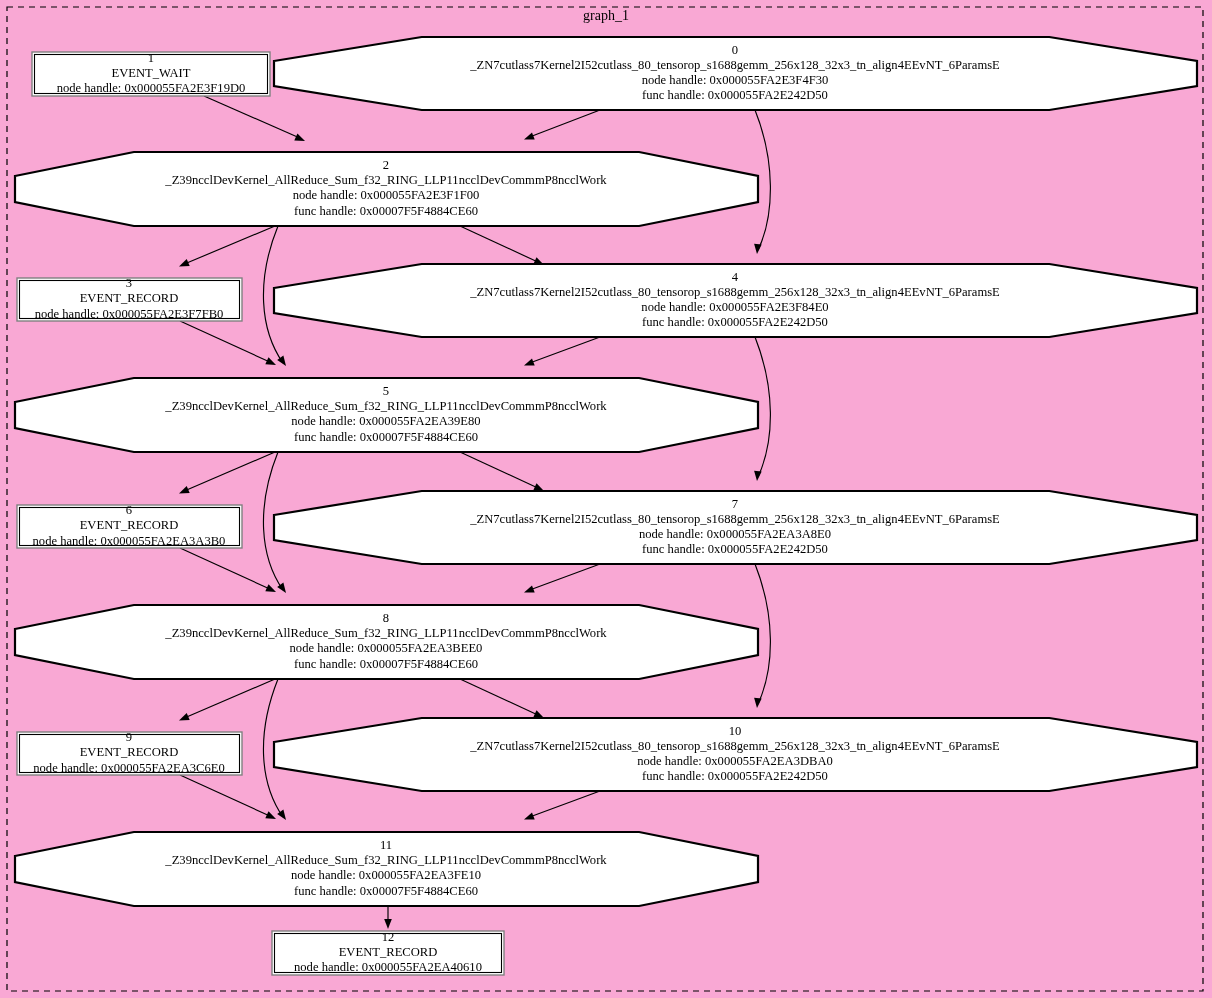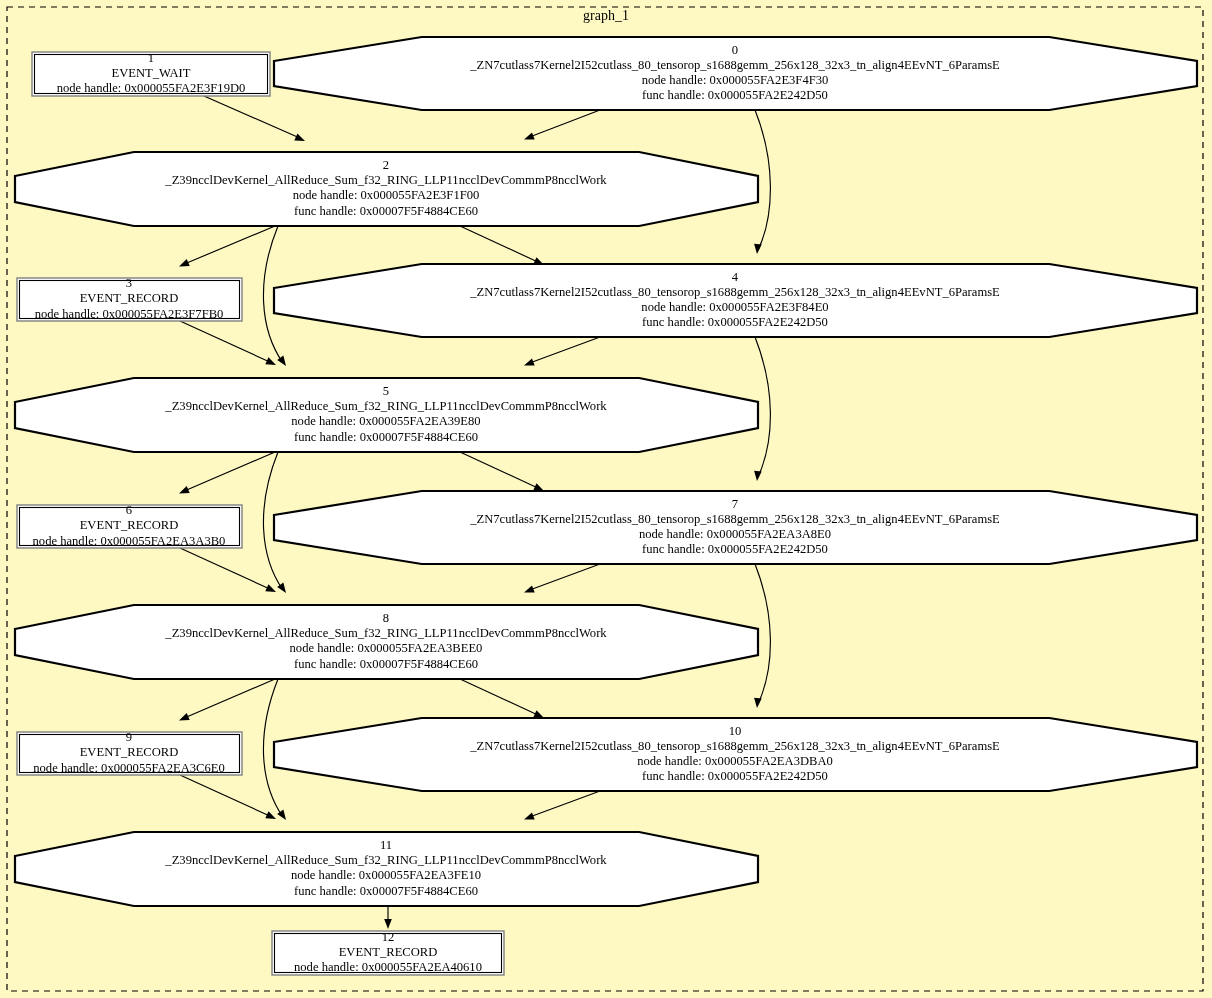--- a/index.html
+++ b/index.html
@@ -1,18 +1,18 @@
 <!DOCTYPE html>
 <html><head>
 <meta charset="utf-8">
 <title>graph_1</title>
 <style>
   html,body{margin:0;padding:0;background:#ffffff;}
   body{font-family:"Liberation Serif","DejaVu Serif",serif;}
-  #stage{position:relative;width:1212px;height:998px;background:#fef9c3;overflow:hidden;}
+  #stage{position:relative;width:1212px;height:998px;background:#f9a8d4;overflow:hidden;}
   svg{display:block;}
   .cluster-border{fill:none;stroke:#000;stroke-width:1.2;stroke-dasharray:6,5;}
   .cluster-label{font-size:14px;fill:#000;text-anchor:middle;}
   .nshape-poly{fill:#ffffff;stroke:#000000;stroke-width:2.2;stroke-linejoin:miter;}
   .nshape-rect-outer{fill:#ffffff;stroke:#808080;stroke-width:1.4;}
   .nshape-rect-inner{fill:none;stroke:#000000;stroke-width:1.1;}
   .ntext{font-size:12.6px;fill:#000;text-anchor:middle;dominant-baseline:middle;}
   .ntext.idx{font-size:12.6px;}
   .edge{fill:none;stroke:#000;stroke-width:1.15;}
   .arrowfill{fill:#000;stroke:none;}

